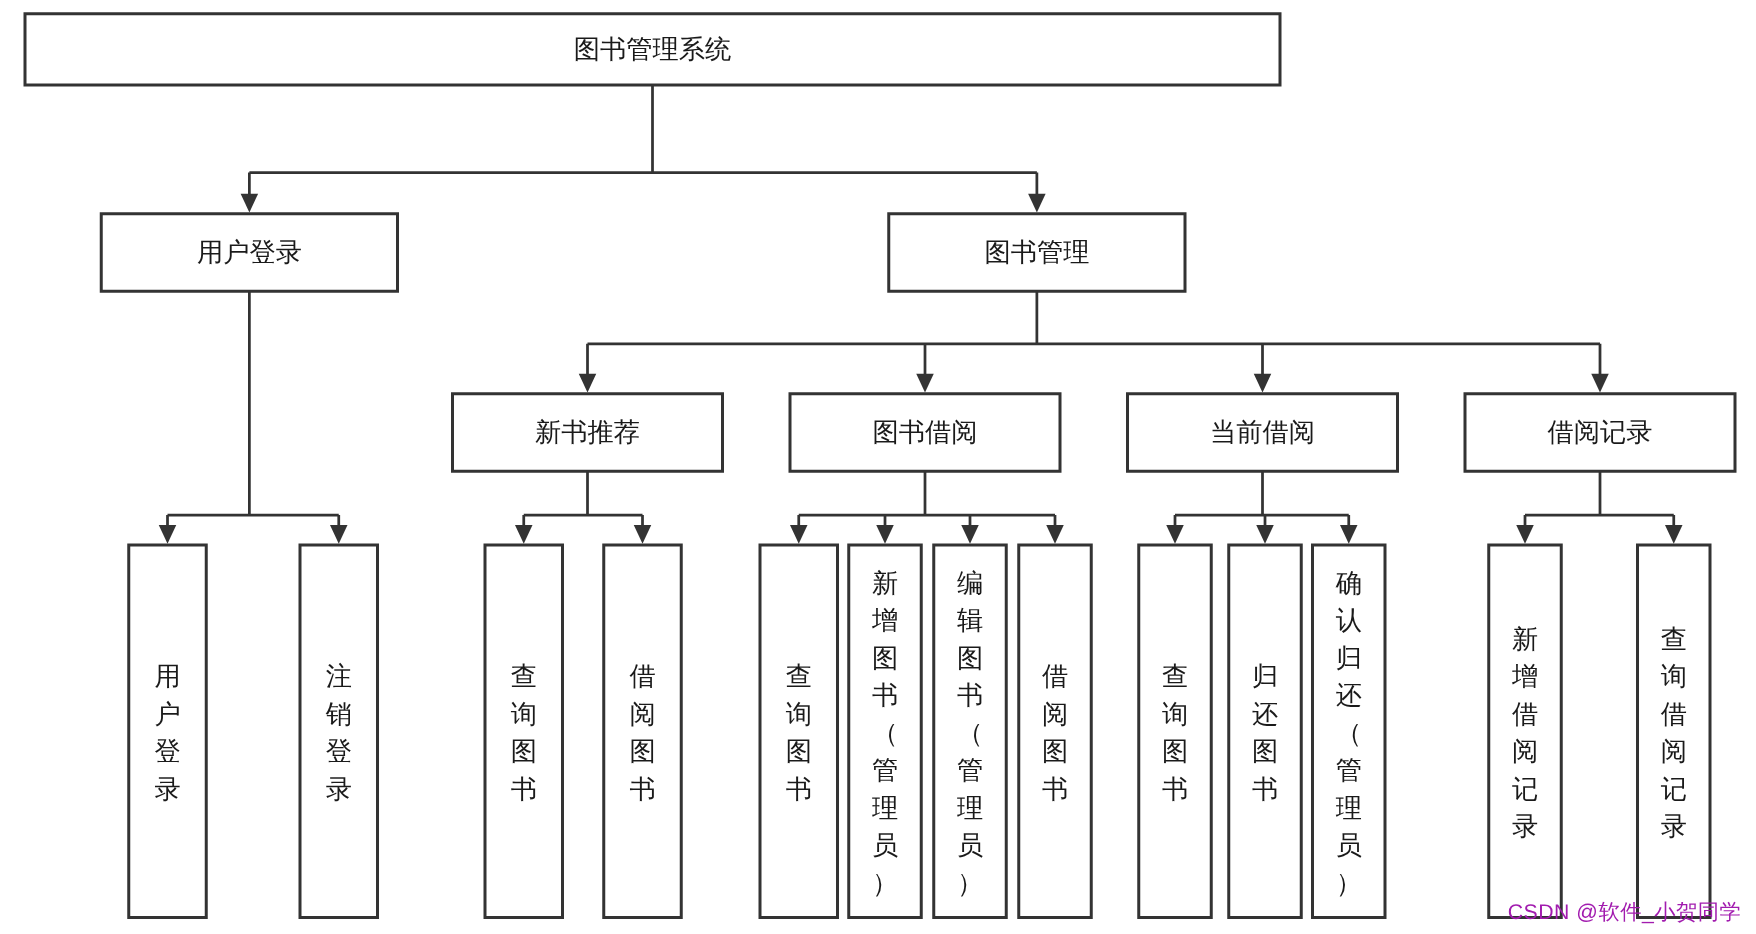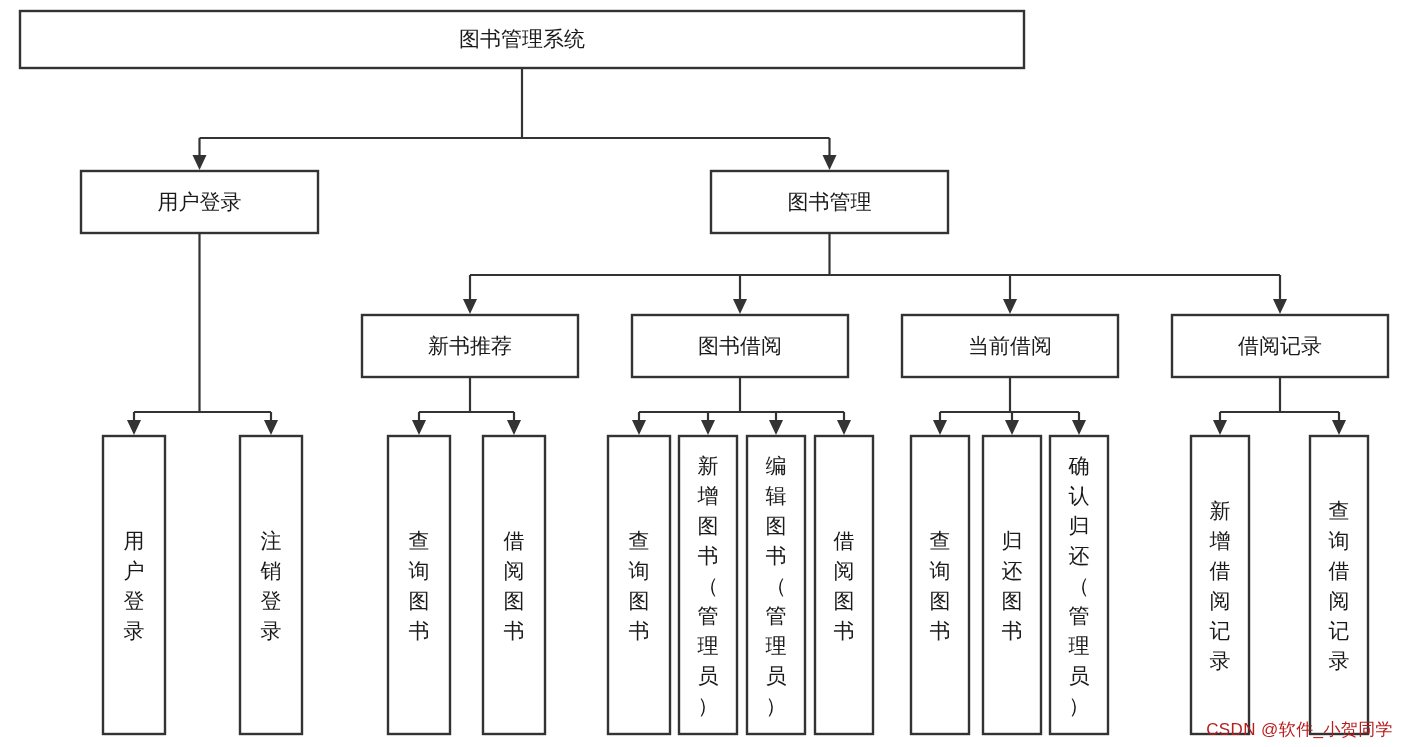--- a/index.html
+++ b/index.html
@@ -53,21 +53,21 @@
     font-size: 21px;
     fill: #1a1a1a;
     text-anchor: middle;
   }
   .watermark {
     position: absolute;
     right: 12px;
     bottom: 6px;
     font-family: "Liberation Sans", "DejaVu Sans", sans-serif;
     font-size: 17px;
-    color: #b91c1c;
+    color: #a21caf;
     white-space: nowrap;
     letter-spacing: 0.4px;
     pointer-events: none;
   }
 </style>
 </head>
 <body>
 
 <div id="diagram-root">
   <svg id="diagram-canvas" viewBox="0 0 1405 747">

